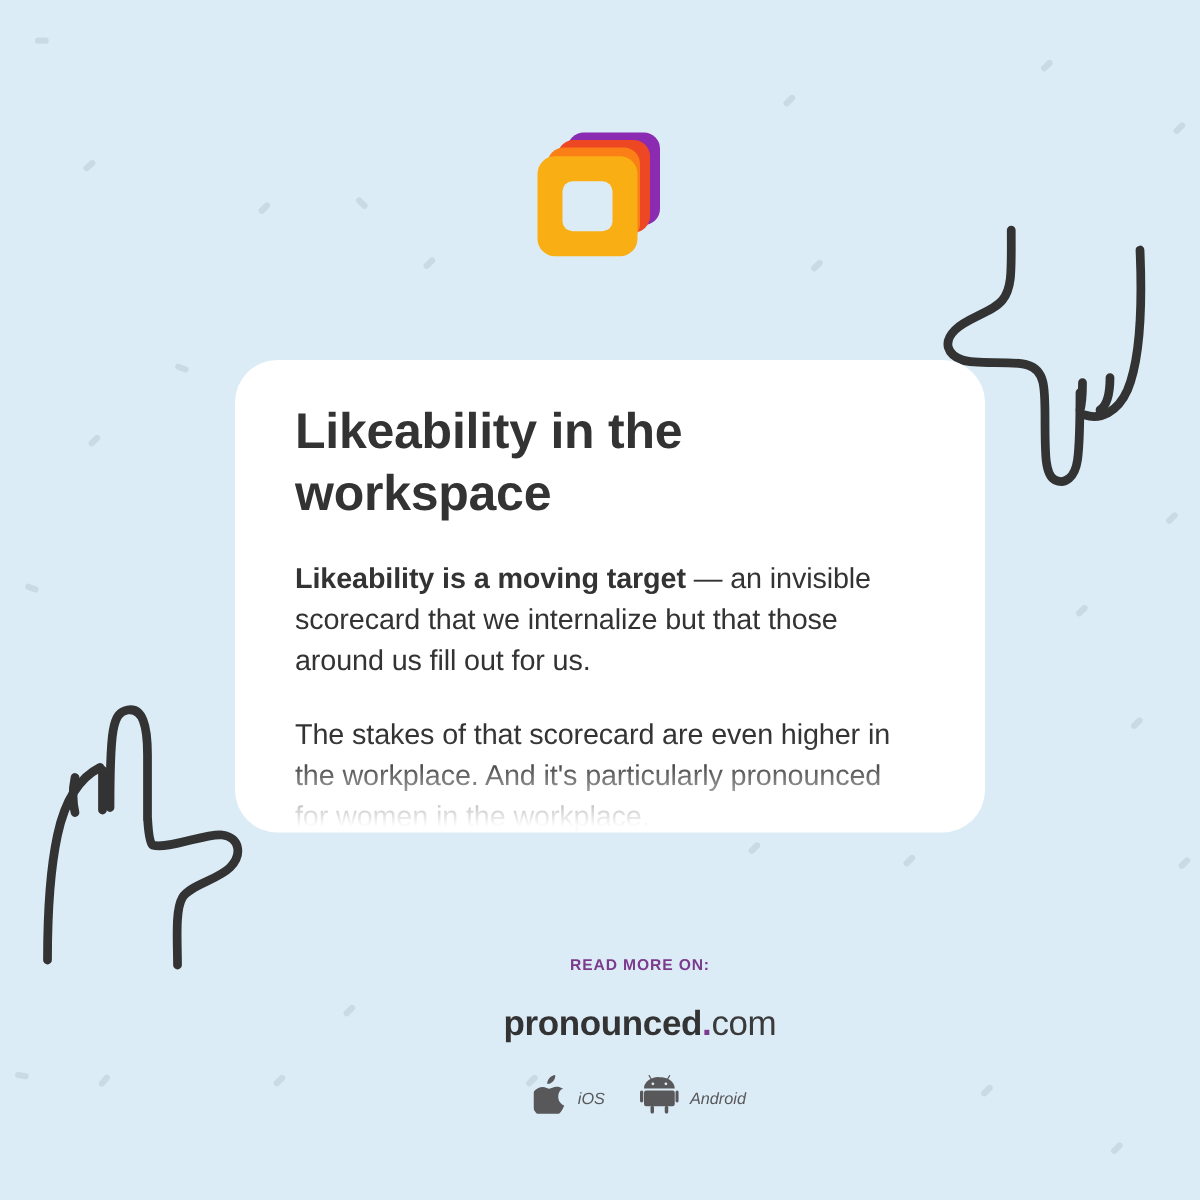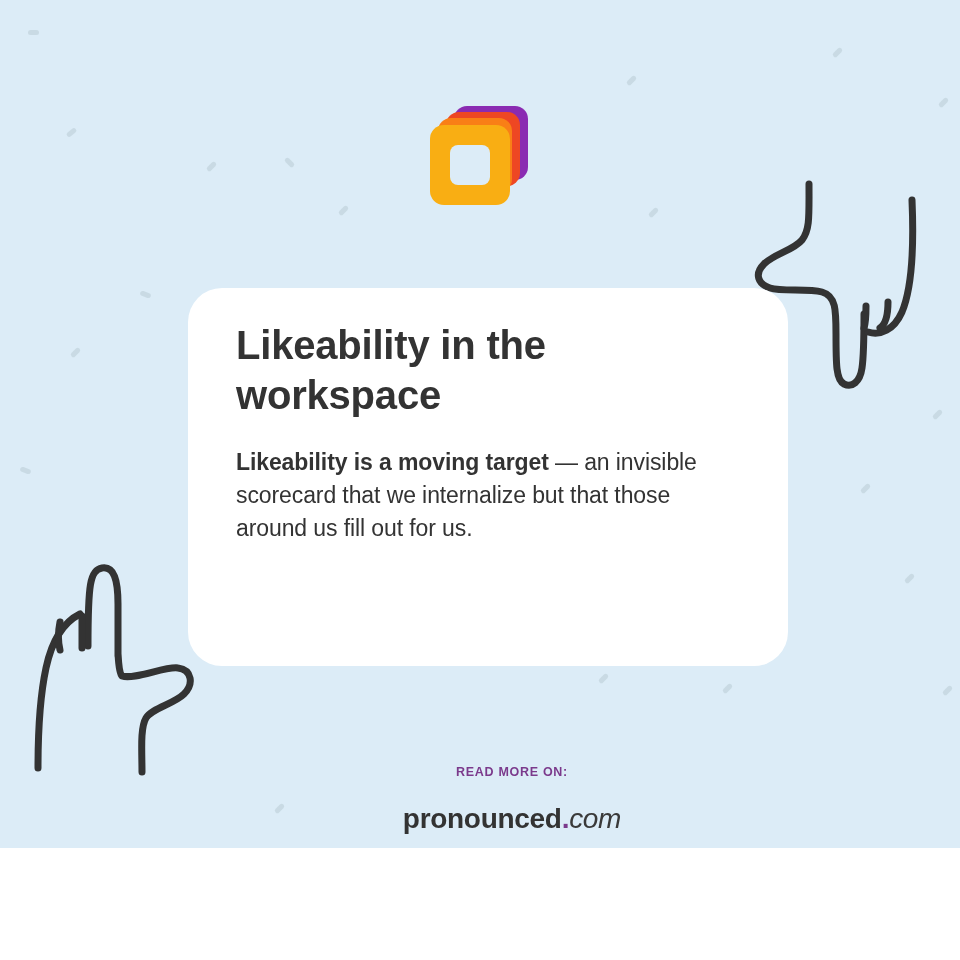--- a/index.html
+++ b/index.html
@@ -9,21 +9,21 @@
   body {
     width: 960px;
     height: 960px;
     overflow: hidden;
     font-family: "Liberation Sans", sans-serif;
   }
 
   #stage {
     position: relative;
     width: 960px;
-    height: 848px;
+    height: 960px;
     background: #dcecf7;
     overflow: hidden;
   }
 
   
   #confetti-layer {
     position: absolute;
     inset: 0;
     pointer-events: none;
   }
@@ -138,21 +138,21 @@
   }
   #brand-wordmark {
     margin: 26px 0 0 0;
     font-size: 28px;
     color: #333333;
     letter-spacing: -0.3px;
     line-height: 1;
   }
   #brand-name { font-weight: bold; }
   #brand-dot  { color: #7b3a8c; font-weight: bold; }
-  #brand-tld  { font-weight: normal; color: #3a3a3a; font-style: italic; }
+  #brand-tld  { font-weight: normal; color: #3a3a3a; }
 
   #store-row {
     margin-top: 27px;
     display: flex;
     justify-content: center;
     align-items: center;
     gap: 28px;
     font-style: italic;
   }
   .store-badge {
@@ -225,20 +225,23 @@
   </div>
 
   <div id="idea-card">
     <div id="card-inner">
       <h1 id="card-title">Likeability in the workspace</h1>
 
       <p class="card-para">
         <b>Likeability is a moving target</b><span> — an invisible scorecard that we internalize but that those around us fill out for us.</span>
       </p>
 
+      <p class="card-para">
+        <span>The stakes of that scorecard are even higher in the workplace. And it's particularly pronounced for women in the workplace.</span>
+      </p>
     </div>
   </div>
 
   <div id="footer">
     <p id="read-more-label">READ MORE ON:</p>
 
     <div id="brand-wordmark">
       <span id="brand-name">pronounced</span><span id="brand-dot">.</span><span id="brand-tld">com</span>
     </div>
 

